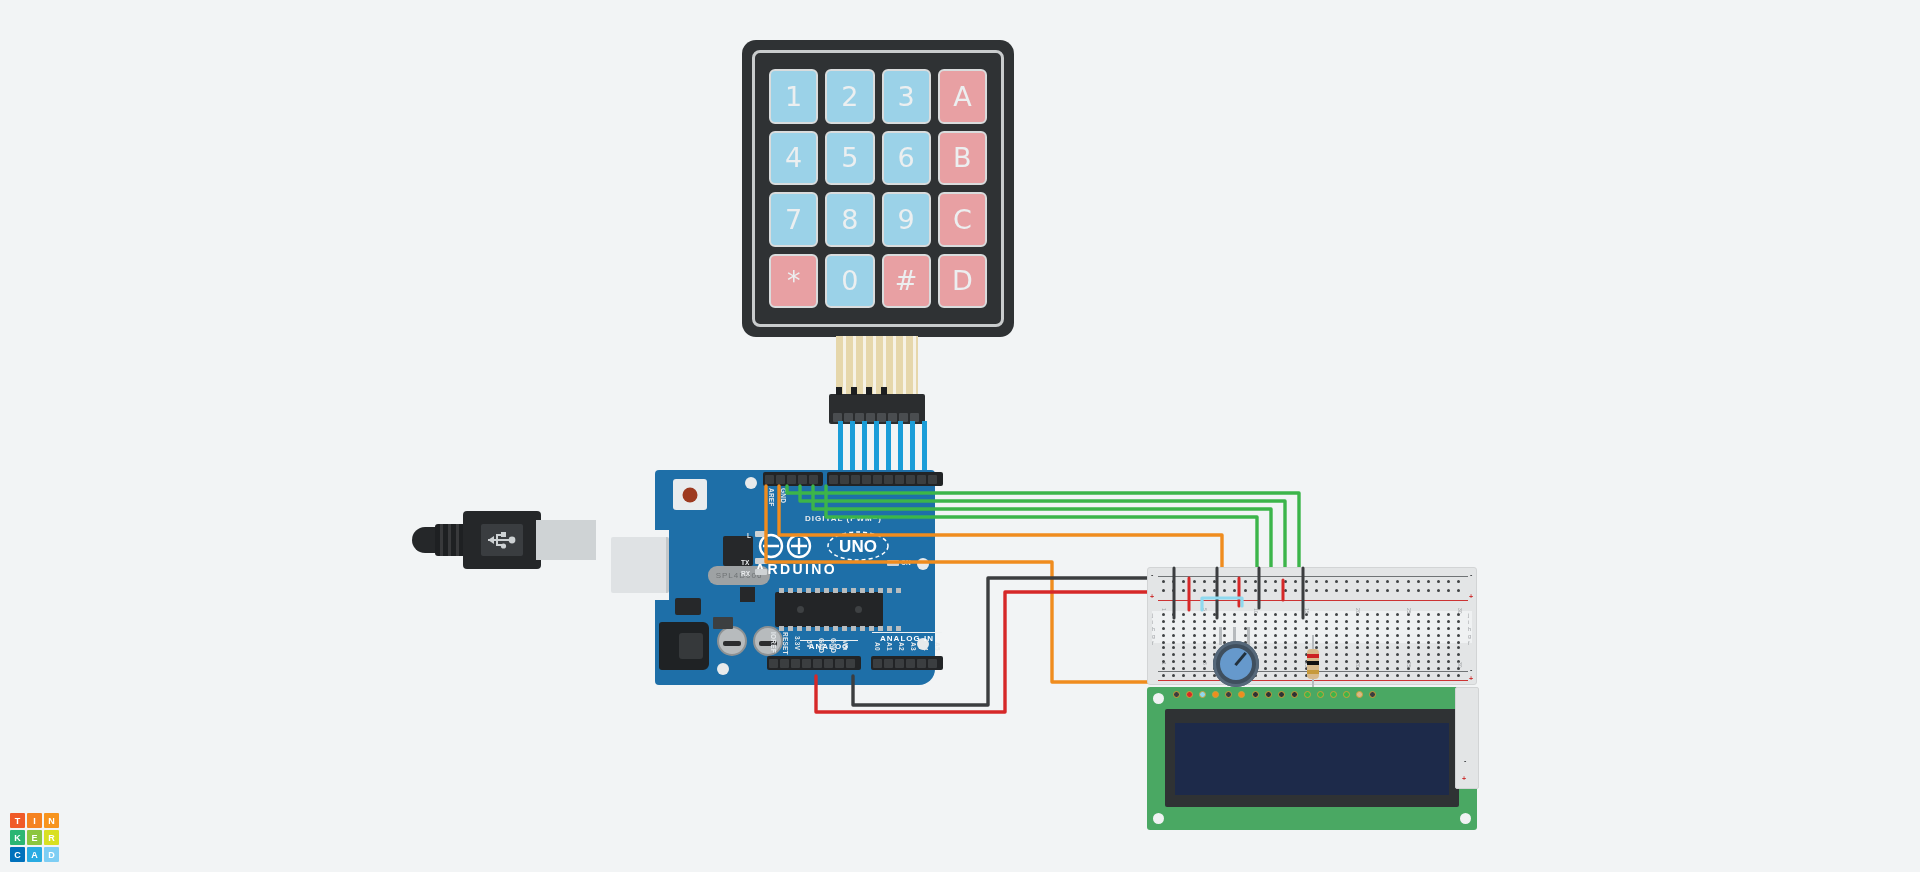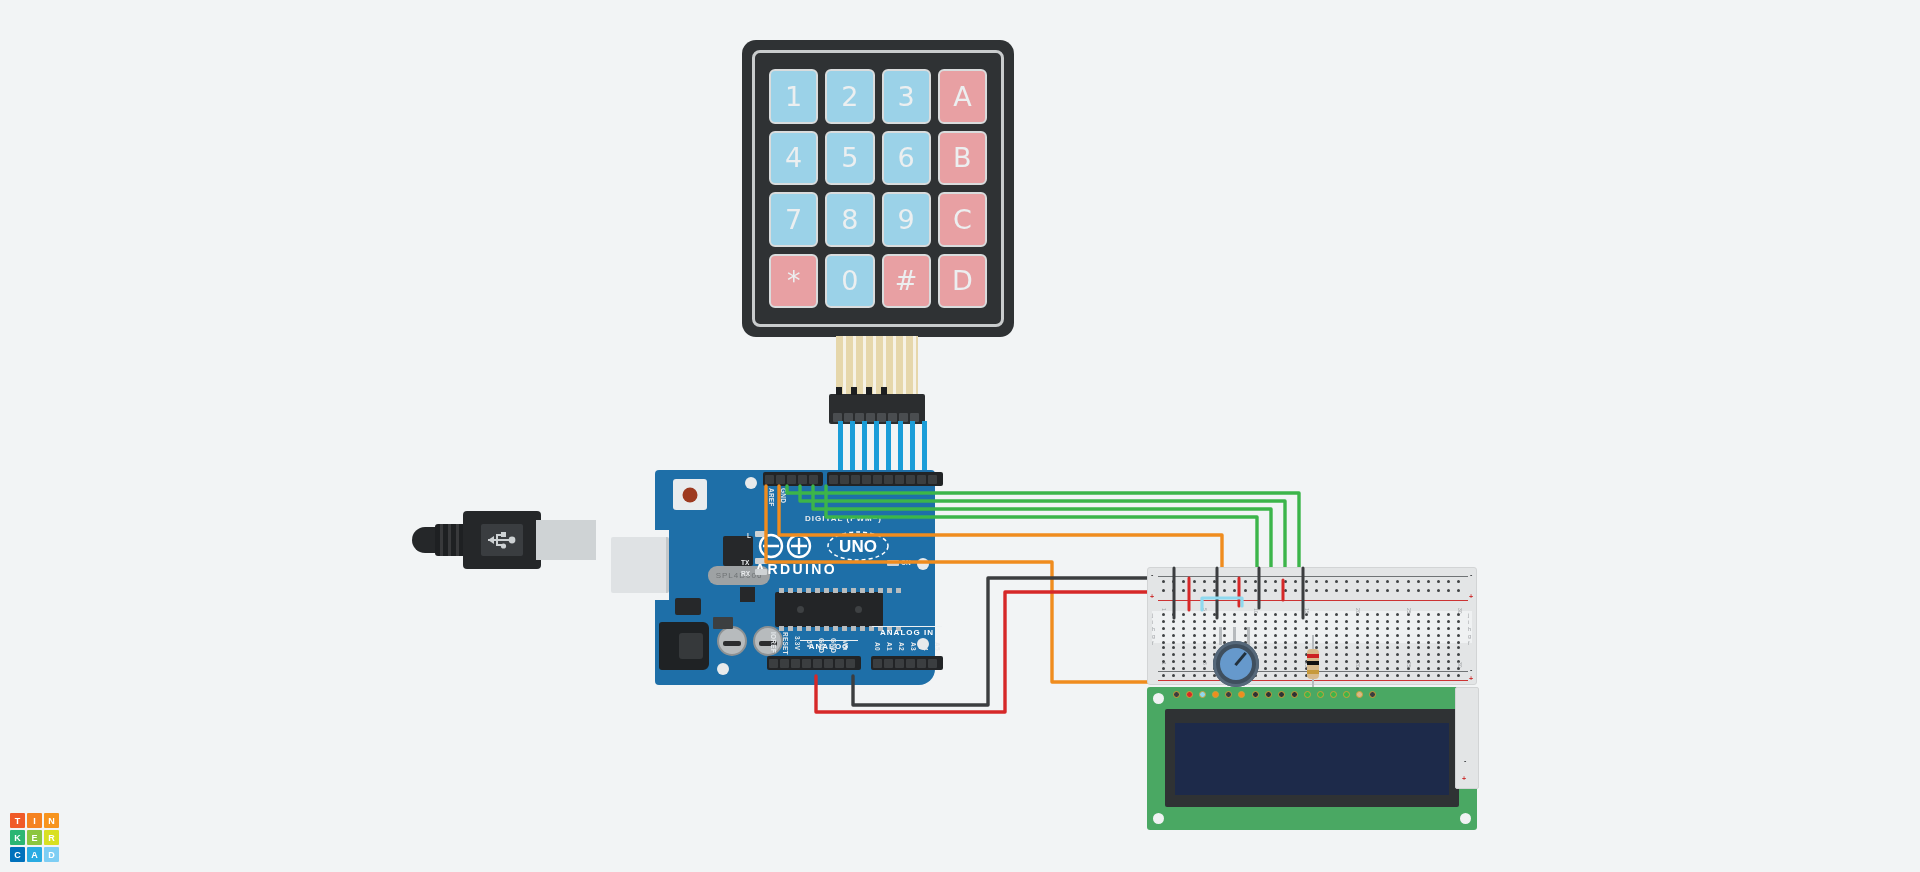--- a/index.html
+++ b/index.html
@@ -572,21 +572,21 @@
     <div class="ledmark" style="left:92px; top:62px;">L</div>
     <div class="ledbox" style="left:100px; top:61px;"></div>
     <div class="ledmark" style="left:86px; top:89px;">TX</div>
     <div class="ledbox" style="left:100px; top:88px;"></div>
     <div class="ledmark" style="left:86px; top:100px;">RX</div>
     <div class="ledbox" style="left:100px; top:99px;"></div>
     <div class="ledbox" style="left:232px; top:90px;"></div>
     <div class="ledmark" style="left:246px; top:89px;">ON</div>
 
     <div class="sectionlabel" style="left:145px; top:170px; width:58px; text-align:center;">ANALOG</div>
-    <div class="sectionlabel" style="left:217px; top:156px; width:70px; text-align:center;">ANALOG IN</div>
+    <div class="sectionlabel" style="left:217px; top:162px; width:70px; text-align:center;">ANALOG IN</div>
 
     <div class="pinlabel" style="left:115px; top:162px;">IOREF</div>
     <div class="pinlabel" style="left:127px; top:162px;">RESET</div>
     <div class="pinlabel" style="left:139px; top:166px;">3.3V</div>
     <div class="pinlabel" style="left:151px; top:170px;">5V</div>
     <div class="pinlabel" style="left:163px; top:168px;">GND</div>
     <div class="pinlabel" style="left:175px; top:168px;">GND</div>
     <div class="pinlabel" style="left:187px; top:170px;">Vin</div>
 
     <div class="pinlabel" style="left:219px; top:172px;">A0</div>

